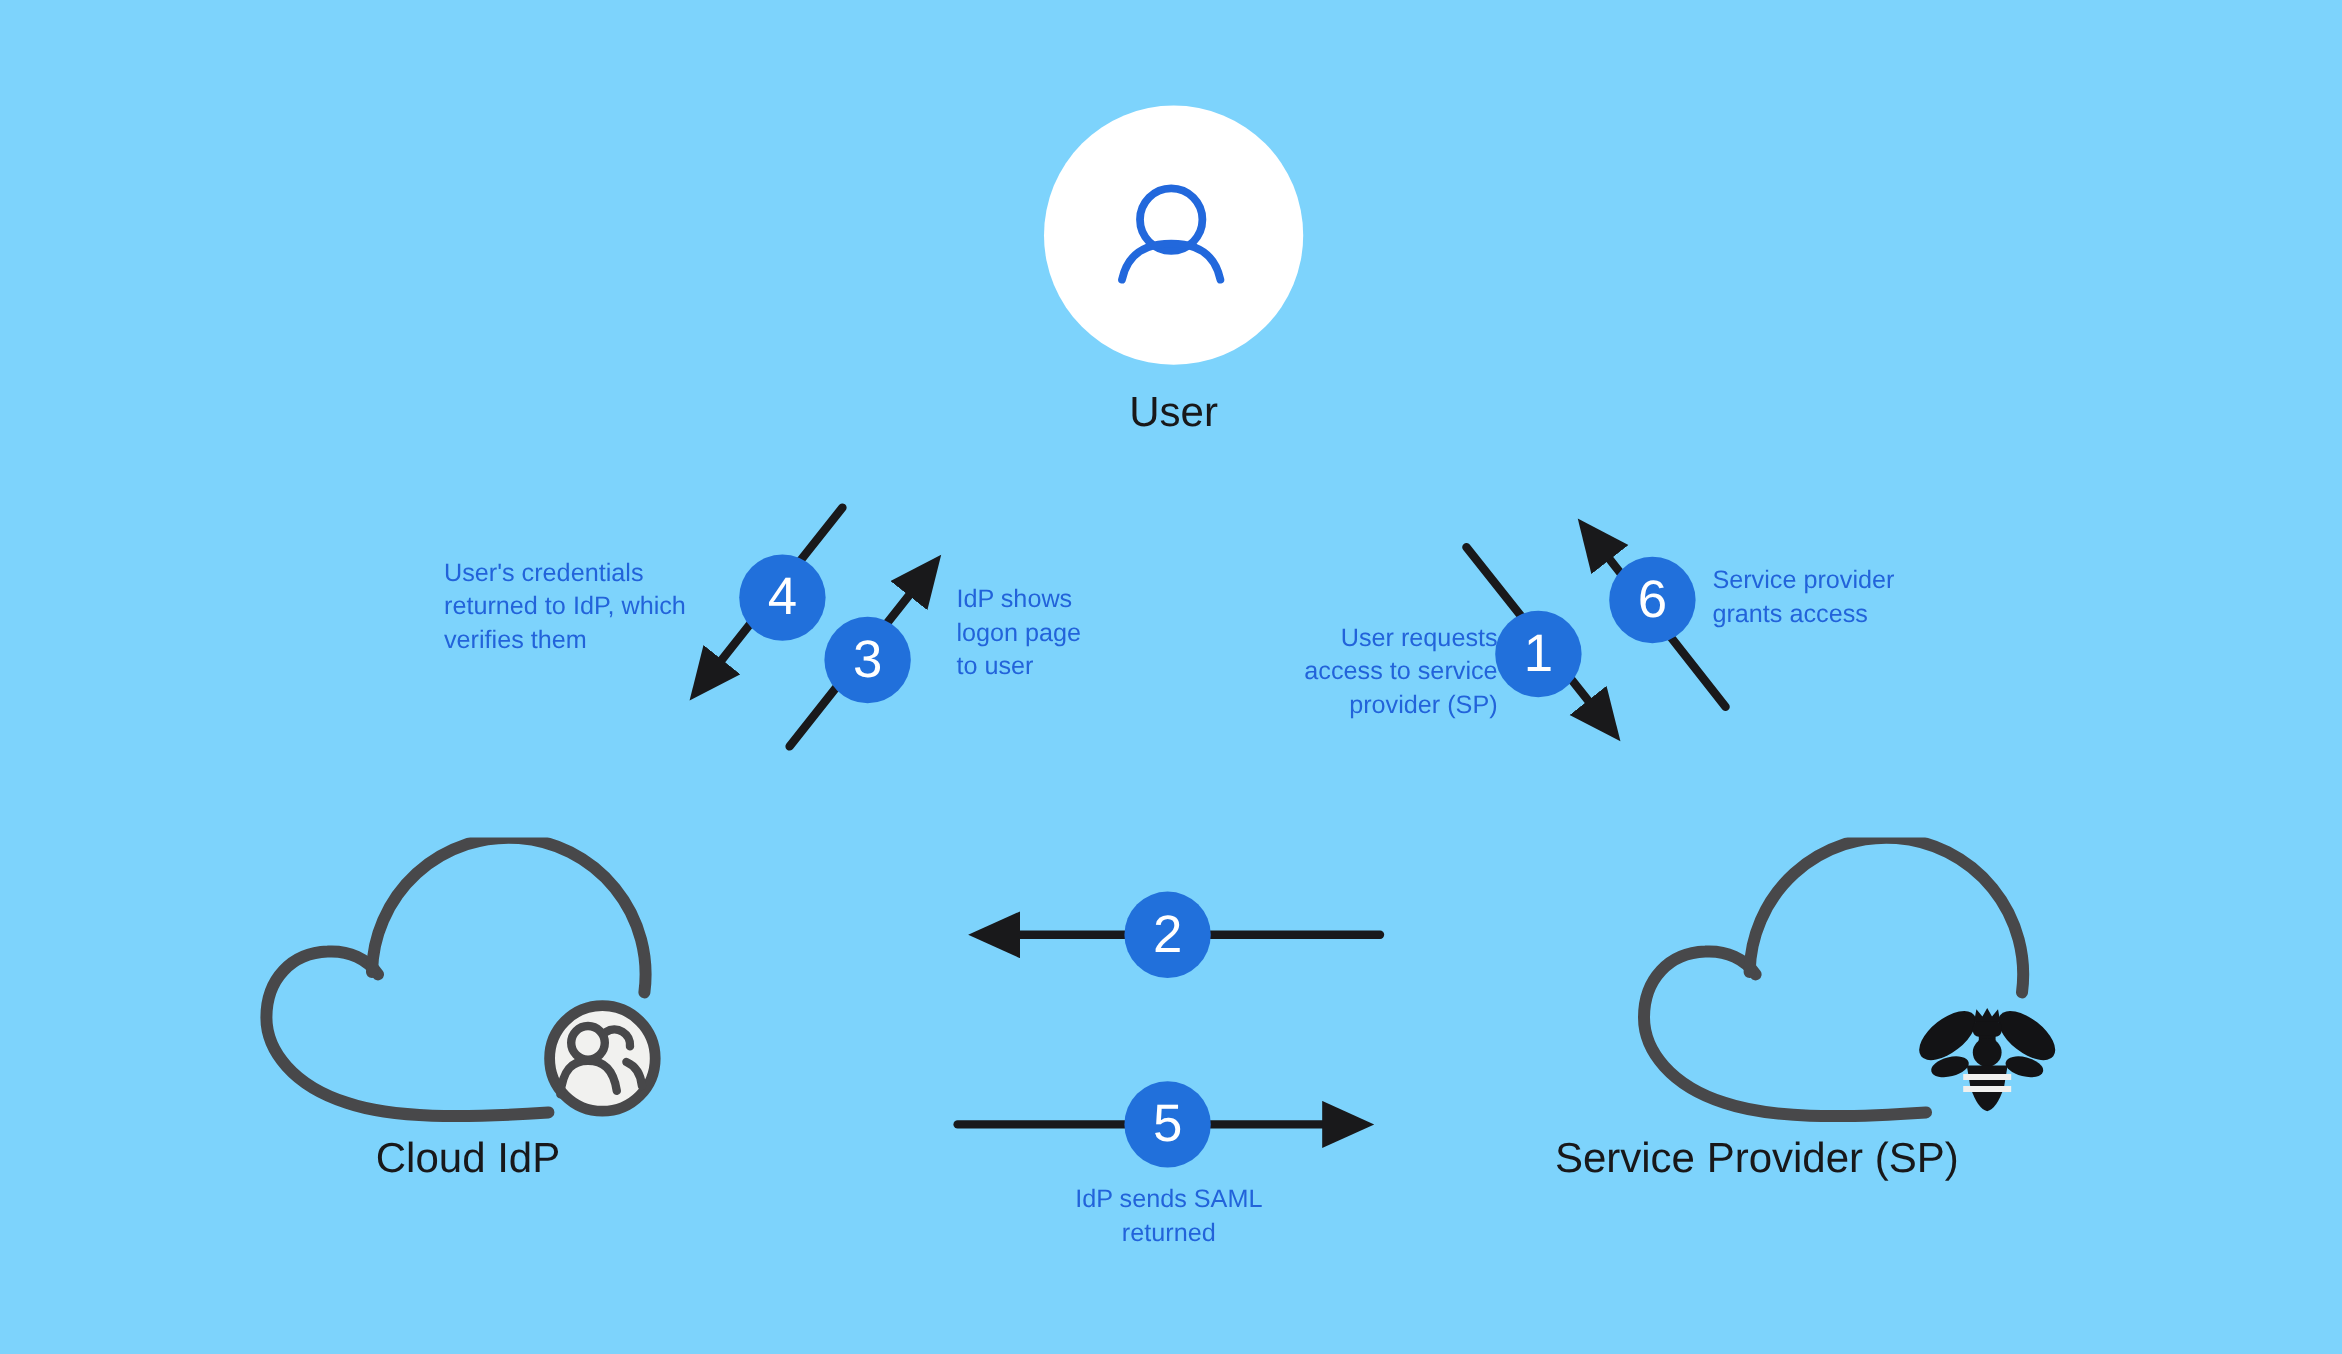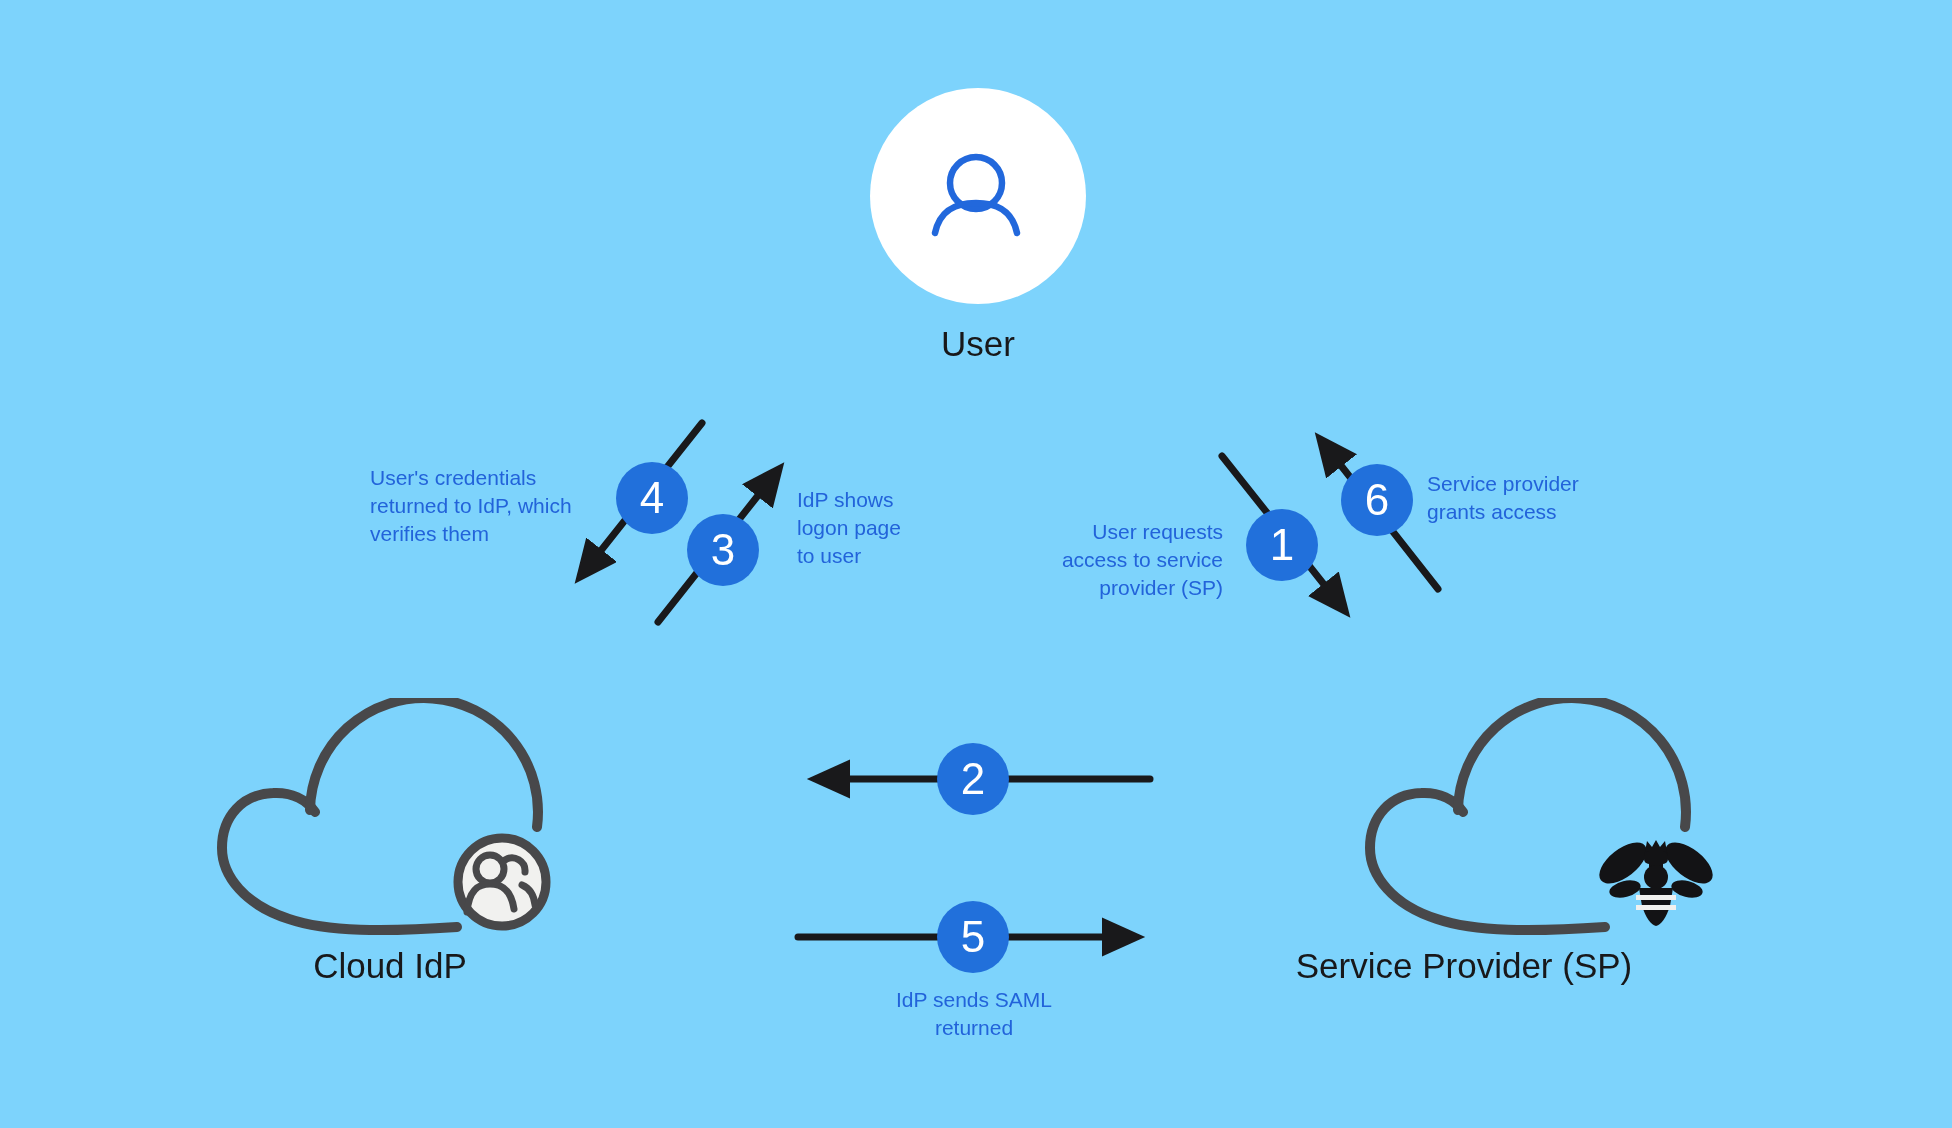--- a/index.html
+++ b/index.html
@@ -34,21 +34,21 @@
   }
   
   .step-label{
     color:#2263da;font-size:21px;line-height:28px;
     white-space:pre-line;
   }
   .ta-right{text-align:right;}
   .ta-center{text-align:center;transform:translateX(-50%);}
   #lbl-step4{left:370px;top:464px;}
   #lbl-step3{left:797px;top:486px;}
-  #lbl-step1{right:729px;top:518px;}
+  #lbl-step1{right:704px;top:518px;}
   #lbl-step6{left:1427px;top:470px;}
   #lbl-step2{left:974px;top:826px;}
   #lbl-step5{left:974px;top:986px;}
   svg{display:block;}
 </style>
 </head>
 <body>
 
 <div class="canvas">
 

